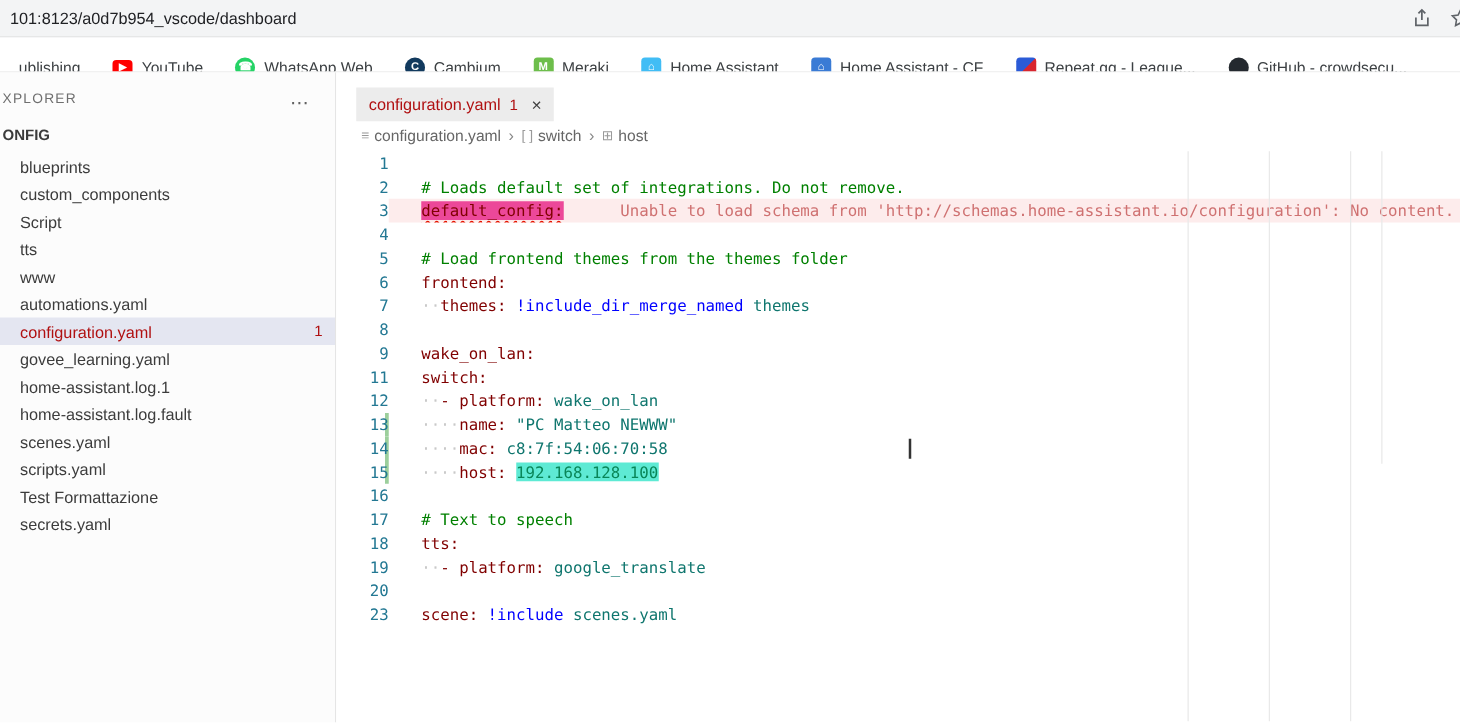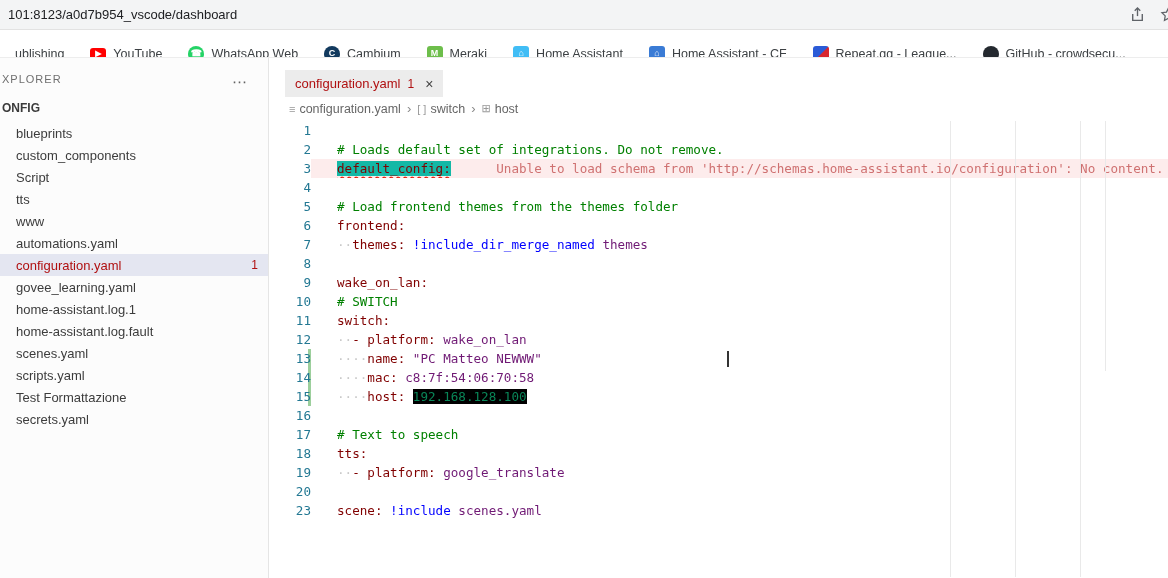--- a/index.html
+++ b/index.html
@@ -56,29 +56,29 @@
   .code { position:relative; margin-top:1px; height:456px;
     font-family:"DejaVu Sans Mono","Liberation Mono",monospace; font-size:12.6px; line-height:19px; }
   .line { display:flex; height:19px; }
   .ln { width:42px; flex:none; text-align:right; color:#237893; user-select:none; cursor:pointer; }
   .txt { flex:1; padding-left:26px; white-space:pre; overflow:hidden; }
   .line-error .txt { background:#fdecec; }
   .line-git .ln { box-shadow: inset -3px 0 0 0 #9ccf9c; }
 
   .tok-c { color:#008000; }
   .tok-k { color:#800000; }
-  .tok-v { color:#701a75; }
+  .tok-v { color:#0f766e; }
   .tok-t { color:#0000ff; }
   .tok-n { color:#098658; }
   .tok-w { color:#c9c9c9; }
   .tok-p { color:#000; }
   .tok-d { color:#800000; }
   .tok-e { color:#cf7171; }
-  .tok-ek { background:#14b8a6; text-decoration:underline wavy #e51400; text-underline-offset:3px; }
-  .tok-hl { background:#000000; }
+  .tok-ek { background:#ec4899; text-decoration:underline wavy #e51400; text-underline-offset:3px; }
+  .tok-hl { background:#5eead4; }
 
   .ruler { position:absolute; top:0; bottom:0; width:1px; background:#e9e9e9; }
   .ruler.short { bottom:auto; height:250px; }
   .cursor { position:absolute; left:458px; top:230px; width:1.5px; height:16px; background:#333; z-index:2; }
 </style>
 </head>
 <body>
 
 <div class="browser-top">
   <div class="url-text">101:8123/a0d7b954_vscode/dashboard</div>
@@ -251,24 +251,20 @@
         </div>
         <div class="line">
           <span class="ln">8</span>
           <span class="txt"></span>
         </div>
         <div class="line">
           <span class="ln">9</span>
           <span class="txt"><span class="tok-k">wake_on_lan:</span></span>
         </div>
         <div class="line">
-          <span class="ln">10</span>
-          <span class="txt"><span class="tok-c"># SWITCH</span></span>
-        </div>
-        <div class="line">
           <span class="ln">11</span>
           <span class="txt"><span class="tok-k">switch:</span></span>
         </div>
         <div class="line">
           <span class="ln">12</span>
           <span class="txt"><span class="tok-w">··</span><span class="tok-d">- </span><span class="tok-k">platform:</span><span class="tok-v"> wake_on_lan</span></span>
         </div>
         <div class="line line-git">
           <span class="ln">13</span>
           <span class="txt"><span class="tok-w">····</span><span class="tok-k">name:</span><span class="tok-v"> "PC Matteo NEWWW"</span></span>

